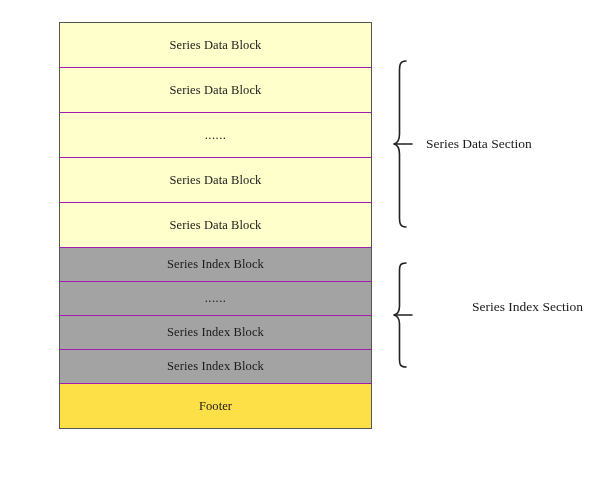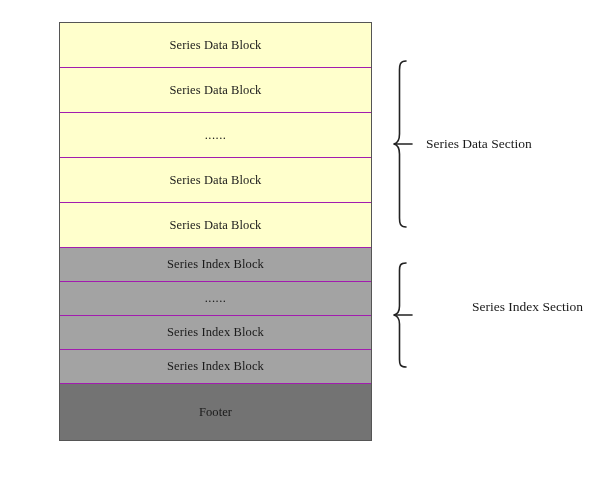--- a/index.html
+++ b/index.html
@@ -46,21 +46,21 @@
     letter-spacing: 0.1px;
     color: #1a1a1a;
     line-height: 1;
   }
   .block:last-child {
     border-bottom: none;
   }
 
   .block.data   { background: #ffffcc; height: 45px; }
   .block.index  { background: #a3a3a3; height: 34px; }
-  .block.footer { background: #737373; height: 56px; }
+  .block.footer { background: #fde047; height: 44px; }
 
   .block .ellipsis {
     font-size: 12.5px;
     letter-spacing: 0.5px;
   }
 
   
   .brace {
     position: absolute;
     width: 22px;

